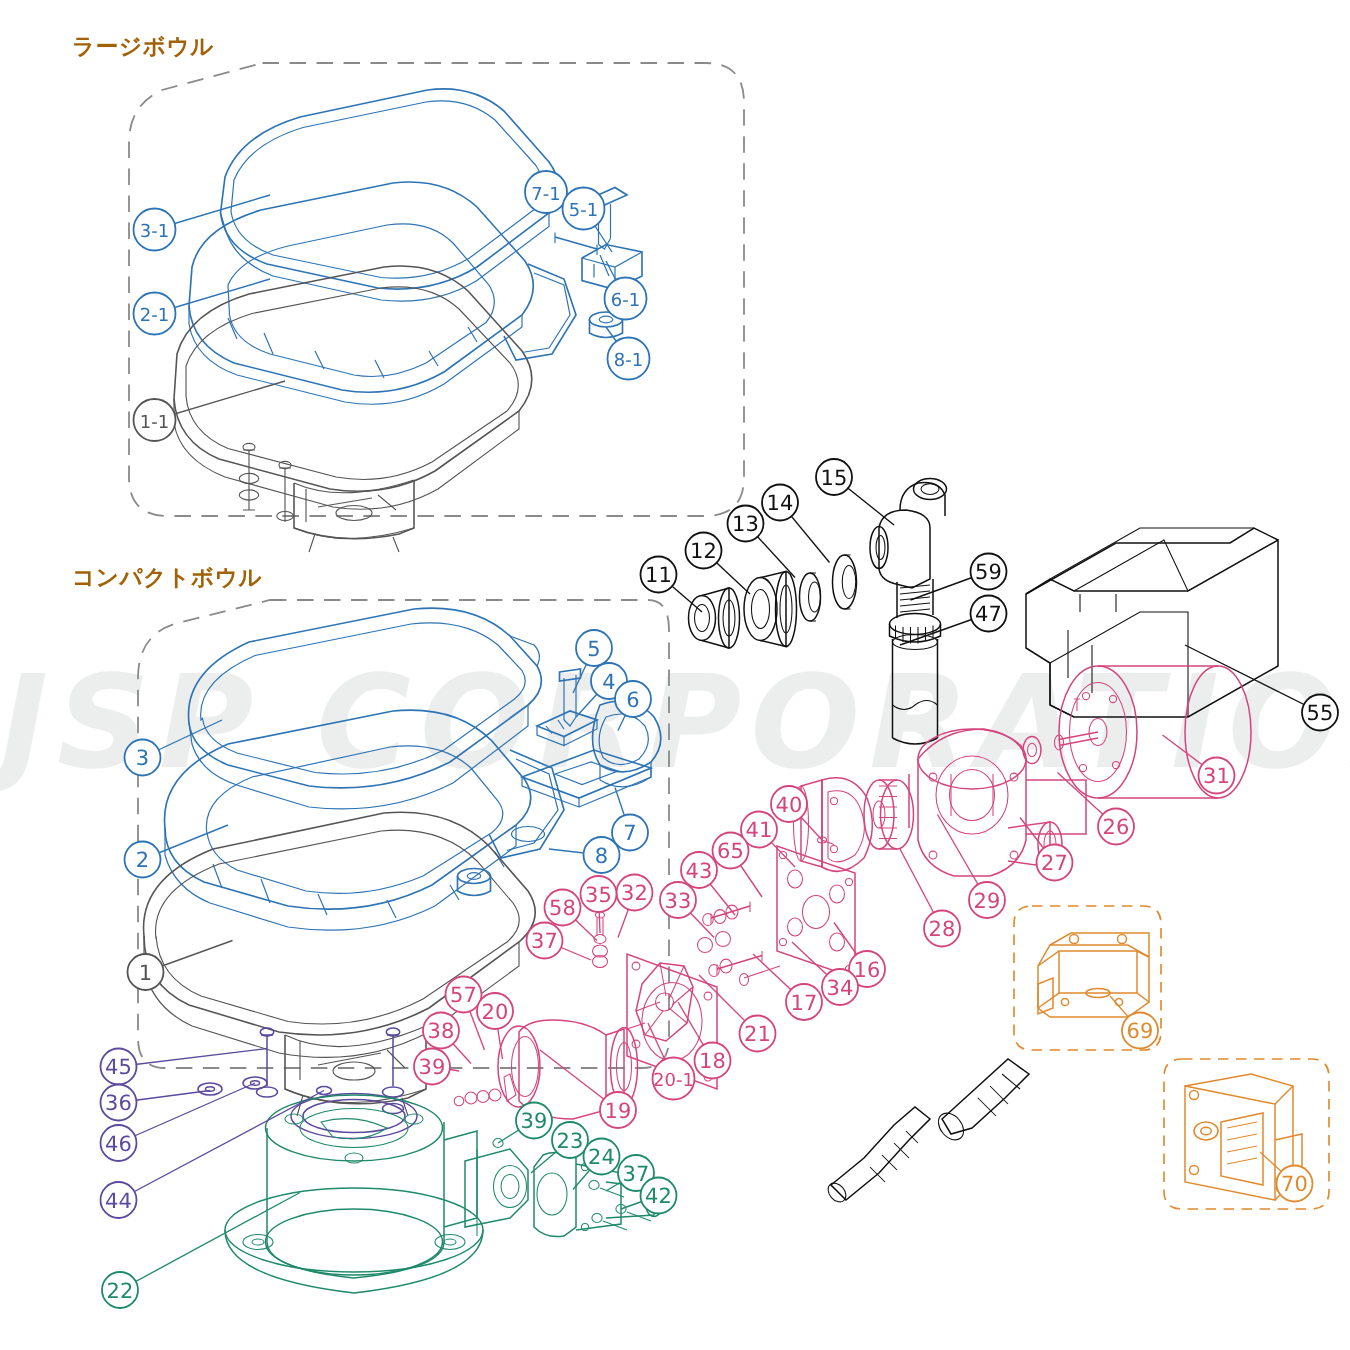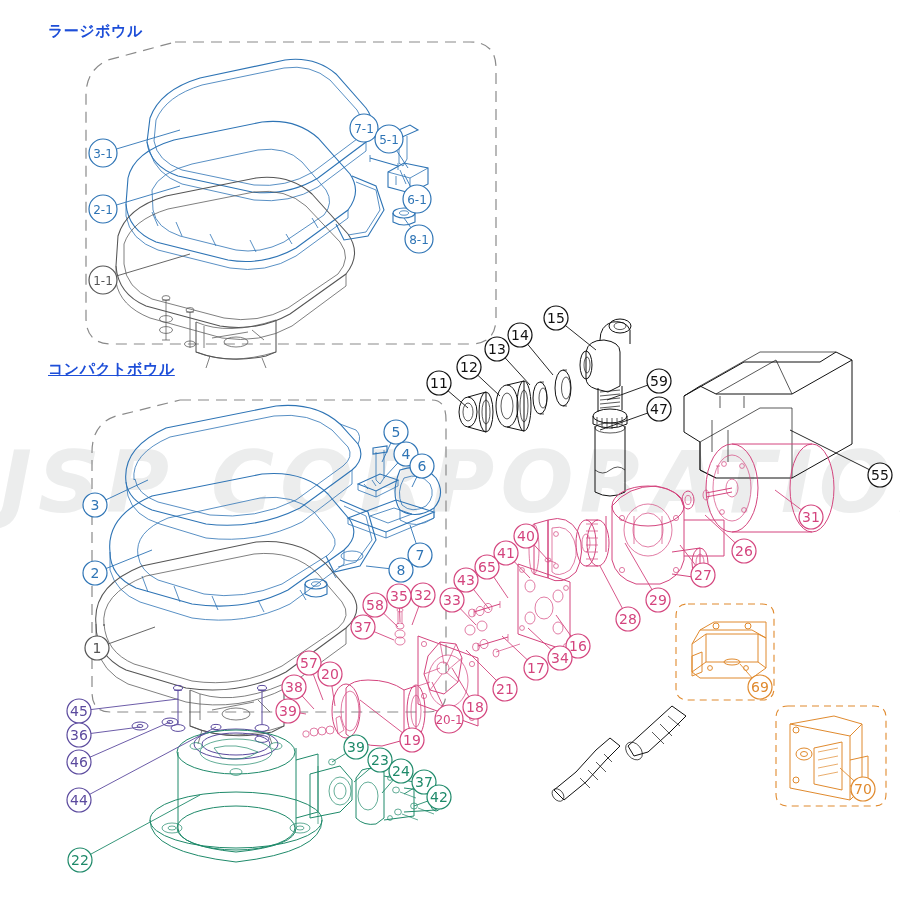--- a/index.html
+++ b/index.html
@@ -1,20 +1,20 @@
 <!DOCTYPE html>
 <html><head>
 <meta charset="utf-8">
 <style>
   html,body{margin:0;padding:0;background:#ffffff;}
   body{width:900px;height:900px;overflow:hidden;
        font-family:"DejaVu Sans","Liberation Sans",sans-serif;}
   #stage{position:relative;width:900px;height:900px;background:#fff;}
   #stage svg{position:absolute;left:0;top:0;}
-  .sect-title{position:absolute;font-weight:bold;font-size:15px;color:#1d4ed8;
+  .sect-title{position:absolute;font-weight:bold;font-size:15px;color:#a16207;
               letter-spacing:0.5px;white-space:nowrap;}
   .wm{position:absolute;left:0;top:432px;width:900px;text-align:center;
       font-size:86px;font-weight:bold;color:#eceded;letter-spacing:6px;
       font-family:"DejaVu Sans","Liberation Sans",sans-serif;
       font-style:italic;user-select:none;white-space:nowrap;}
 </style>
 </head>
 <body>
 
 <div id="stage">
@@ -772,15 +772,15 @@
           <text x="760" y="692" text-anchor="middle" fill="#e08a2e" font-size="14" font-family="&quot;DejaVu Sans&quot;,&quot;Liberation Sans&quot;,sans-serif">69</text>
         </g>
         <g>
           <circle cx="863" cy="789" r="12" fill="#ffffff" stroke="#e08a2e" stroke-width="1.2"></circle>
           <text x="863" y="794" text-anchor="middle" fill="#e08a2e" font-size="14" font-family="&quot;DejaVu Sans&quot;,&quot;Liberation Sans&quot;,sans-serif">70</text>
         </g>
       </g>
   </svg>
 
   <div class="sect-title" style="left:48px;top:22px;">ラージボウル</div>
-  <div class="sect-title" style="left:48px;top:360px;text-decoration:underline;">コンパクトボウル</div>
+  <div class="sect-title" style="left:48px;top:376px;">コンパクトボウル</div>
 
 </div>
 
 </body></html>

